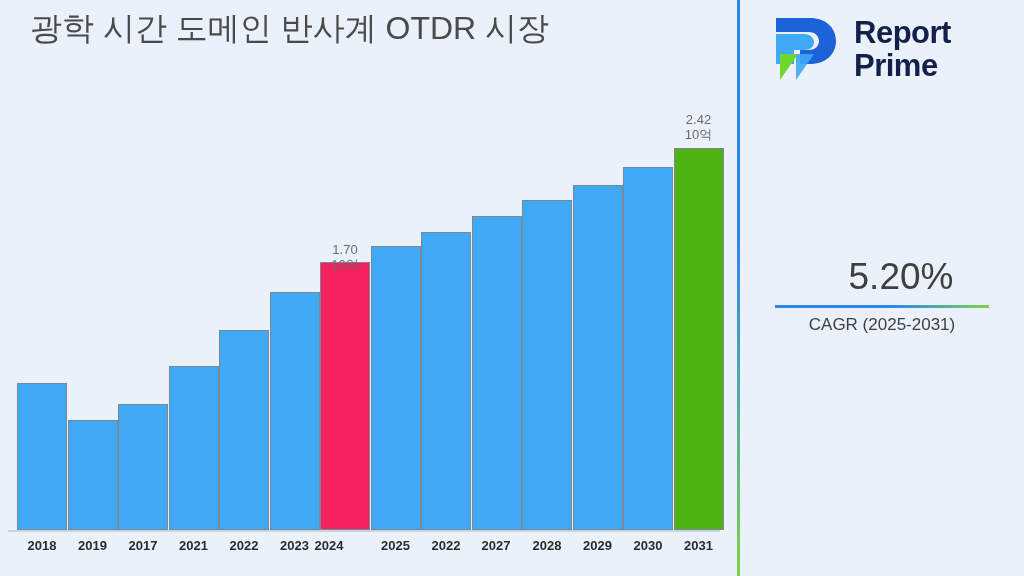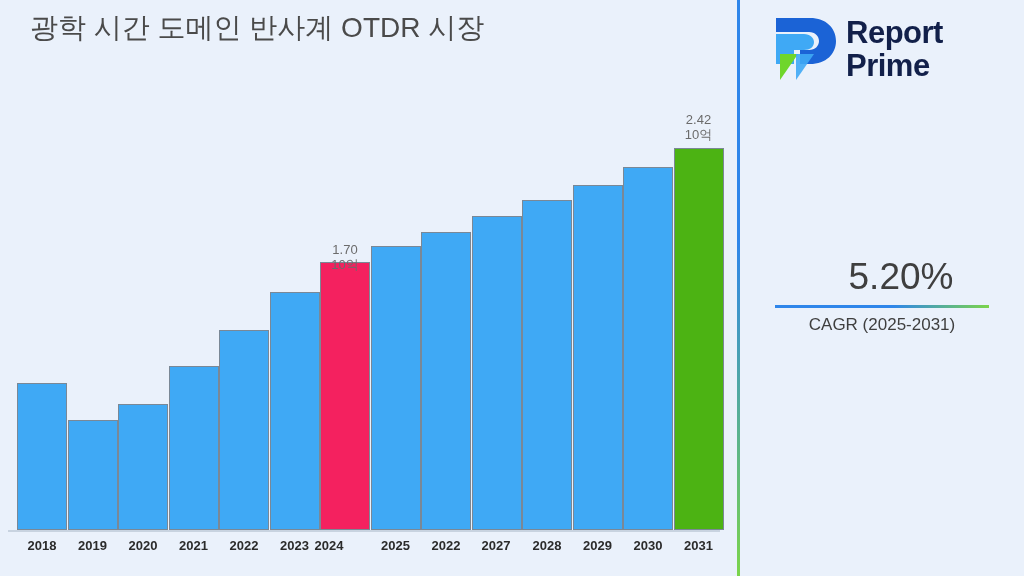--- a/index.html
+++ b/index.html
@@ -26,21 +26,21 @@
     left: 0;
     top: 0;
     width: 736px;
     height: 576px;
   }
   #chart-title {
     position: absolute;
     left: 30px;
     top: 10px;
     width: 600px;
-    font-size: 28px;
+    font-size: 32px;
     line-height: 36px;
     color: #4a4a4a;
     font-weight: 400;
     white-space: pre-line;
   }
 
   #plot-area {
     position: absolute;
     left: 0;
     top: 120px;
@@ -112,21 +112,21 @@
     top: 0;
     width: 284px;
     height: 576px;
   }
   #logo-block {
     position: absolute;
     left: 30px;
     top: 14px;
     display: flex;
     align-items: center;
-    gap: 4px;
+    gap: 12px;
   }
   #logo-mark {
     width: 72px;
     height: 70px;
     flex: none;
   }
   #logo-text {
     font-size: 31px;
     line-height: 33px;
     font-weight: 700;
@@ -215,21 +215,21 @@
             <div class="bar" style="height: 382px; background: rgb(76, 179, 19); width: 50px;"></div>
             <div class="bar-label" style="bottom: 388px;">2.42
 10억</div>
           </div>
         </div>
     </div>
 
     <div id="x-axis">
         <div class="x-tick" style="left: 7px;">2018</div>
         <div class="x-tick" style="left: 57.5px;">2019</div>
-        <div class="x-tick" style="left: 108px;">2020</div>
+        <div class="x-tick" style="left: 108px;">2017</div>
         <div class="x-tick" style="left: 158.5px;">2021</div>
         <div class="x-tick" style="left: 209px;">2022</div>
         <div class="x-tick" style="left: 259.5px;">2023</div>
         <div class="x-tick" style="left: 294px;">2024</div>
         <div class="x-tick" style="left: 360.5px;">2025</div>
         <div class="x-tick" style="left: 411px;">2022</div>
         <div class="x-tick" style="left: 461px;">2027</div>
         <div class="x-tick" style="left: 512px;">2028</div>
         <div class="x-tick" style="left: 562.5px;">2029</div>
         <div class="x-tick" style="left: 613px;">2030</div>

